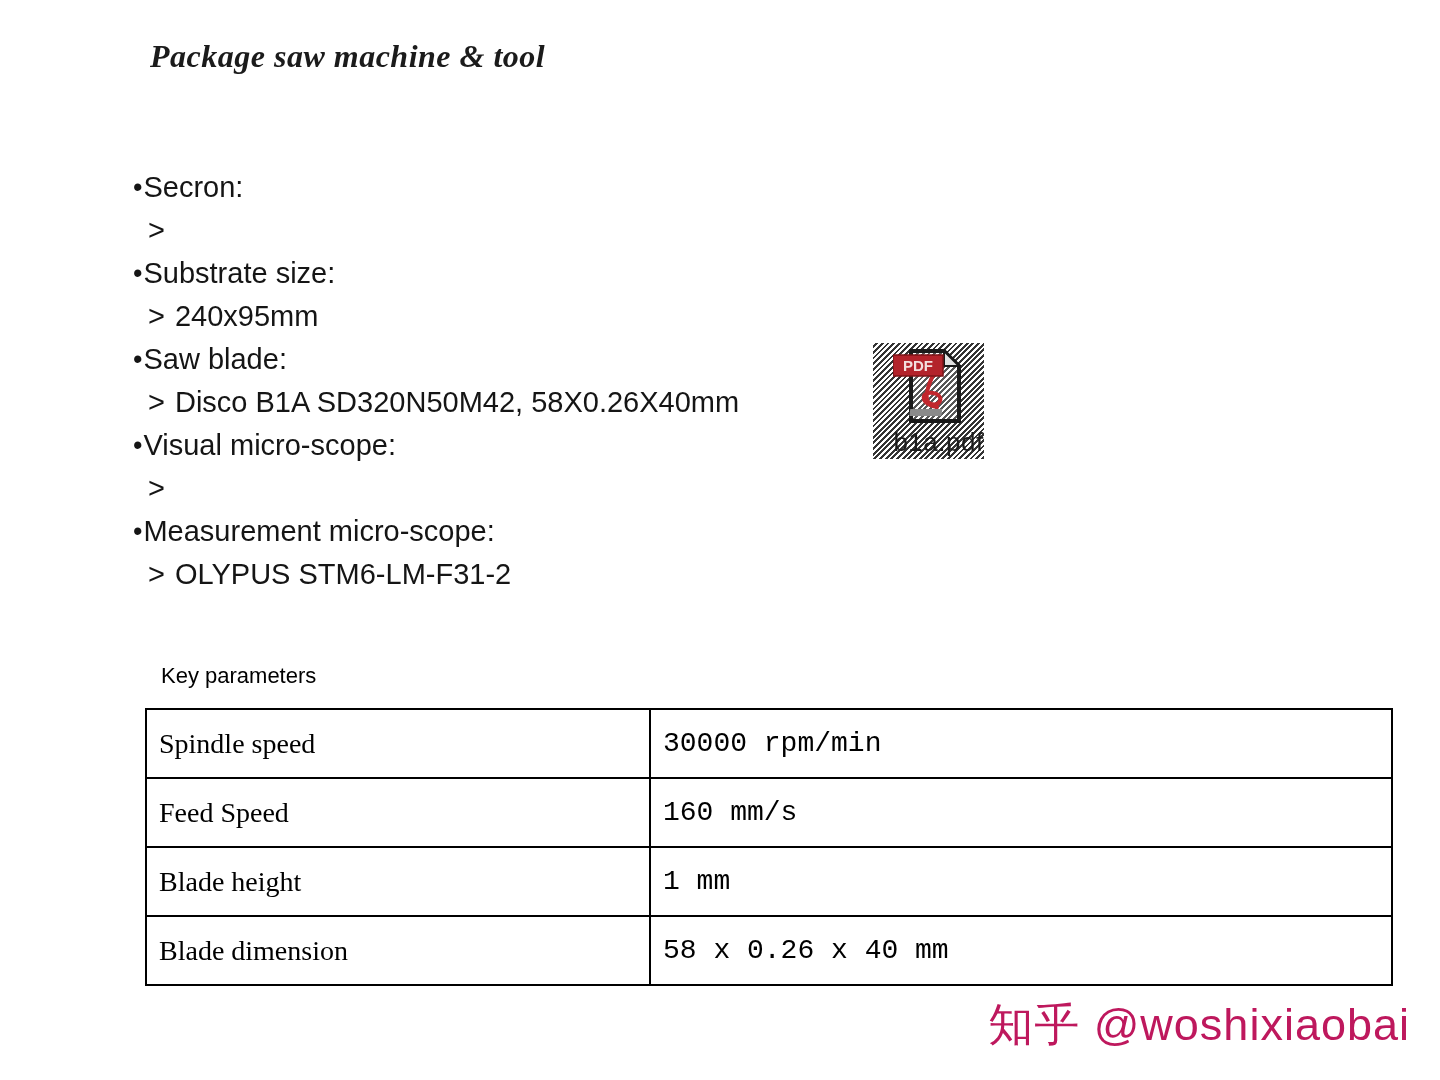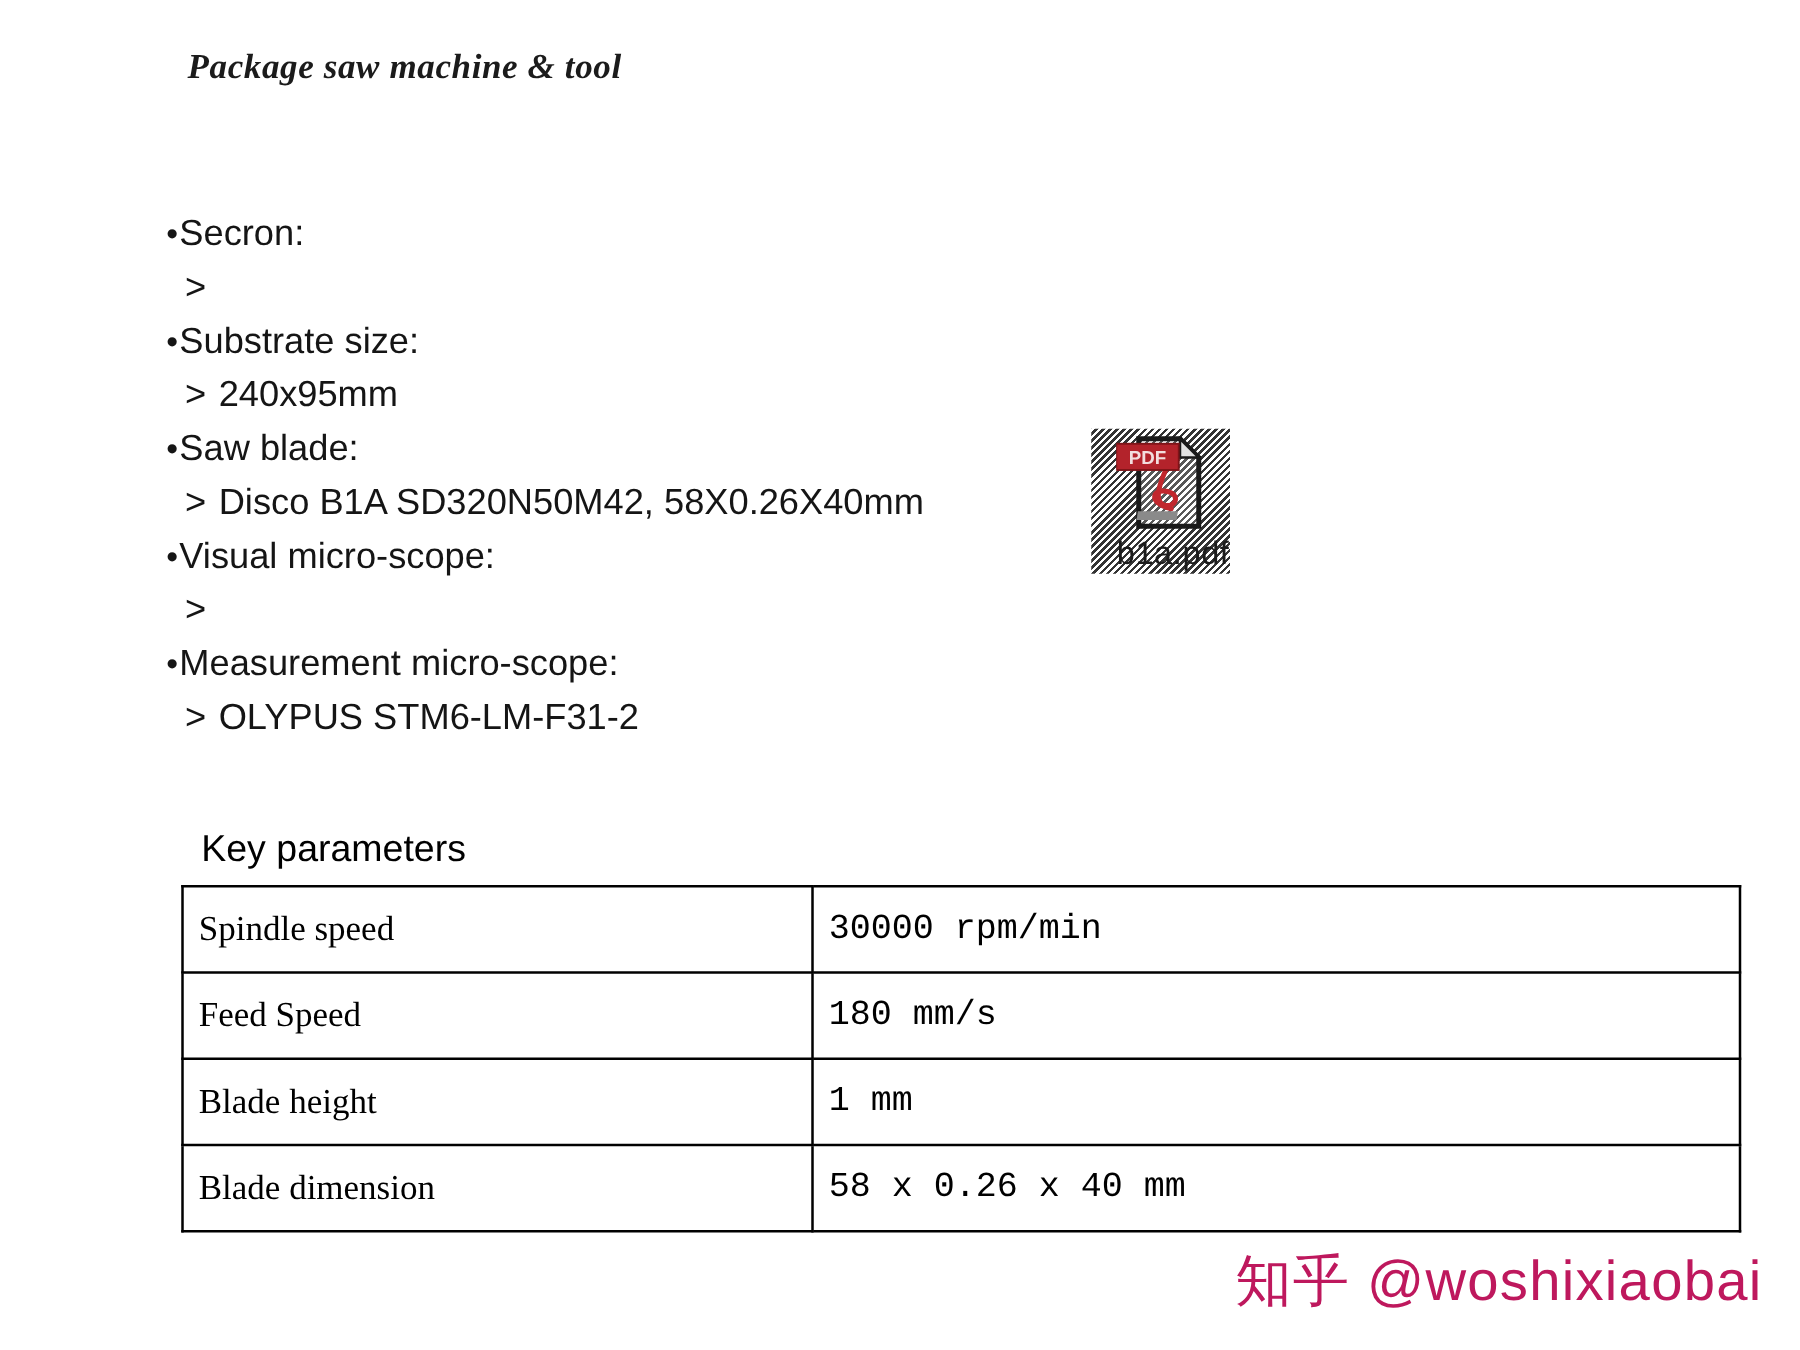--- a/index.html
+++ b/index.html
@@ -18,21 +18,21 @@
   }
 
   
   .slide-title {
     position: absolute;
     left: 150px;
     top: 38px;
     font-family: "Liberation Serif", serif;
     font-weight: bold;
     font-style: italic;
-    font-size: 28px;
+    font-size: 32px;
     letter-spacing: 0.5px;
     color: #1b1b1b;
     white-space: nowrap;
   }
 
   
   .spec-list {
     position: absolute;
     left: 133px;
     top: 166px;
@@ -85,21 +85,21 @@
     font-size: 26px;
     color: #1c1c1c;
     letter-spacing: 0.5px;
   }
 
   
   .key-params-heading {
     position: absolute;
     left: 161px;
     top: 663px;
-    font-size: 30px;
+    font-size: 22px;
     color: #000000;
   }
   .param-table {
     position: absolute;
     left: 145px;
     top: 708px;
     width: 1194px;
     border-collapse: collapse;
     table-layout: fixed;
     font-family: "Liberation Serif", serif;
@@ -195,21 +195,21 @@
   <div class="key-params-heading">Key parameters</div>
 
   <table class="param-table">
     <tbody>
       <tr>
         <td class="label-col">Spindle speed</td>
         <td class="value-col">30000 rpm/min</td>
       </tr>
       <tr>
         <td class="label-col">Feed Speed</td>
-        <td class="value-col">180 mm/s</td>
+        <td class="value-col">160 mm/s</td>
       </tr>
       <tr>
         <td class="label-col">Blade height</td>
         <td class="value-col">1 mm</td>
       </tr>
       <tr>
         <td class="label-col">Blade dimension</td>
         <td class="value-col">58 x 0.26 x 40 mm</td>
       </tr>
     </tbody>

